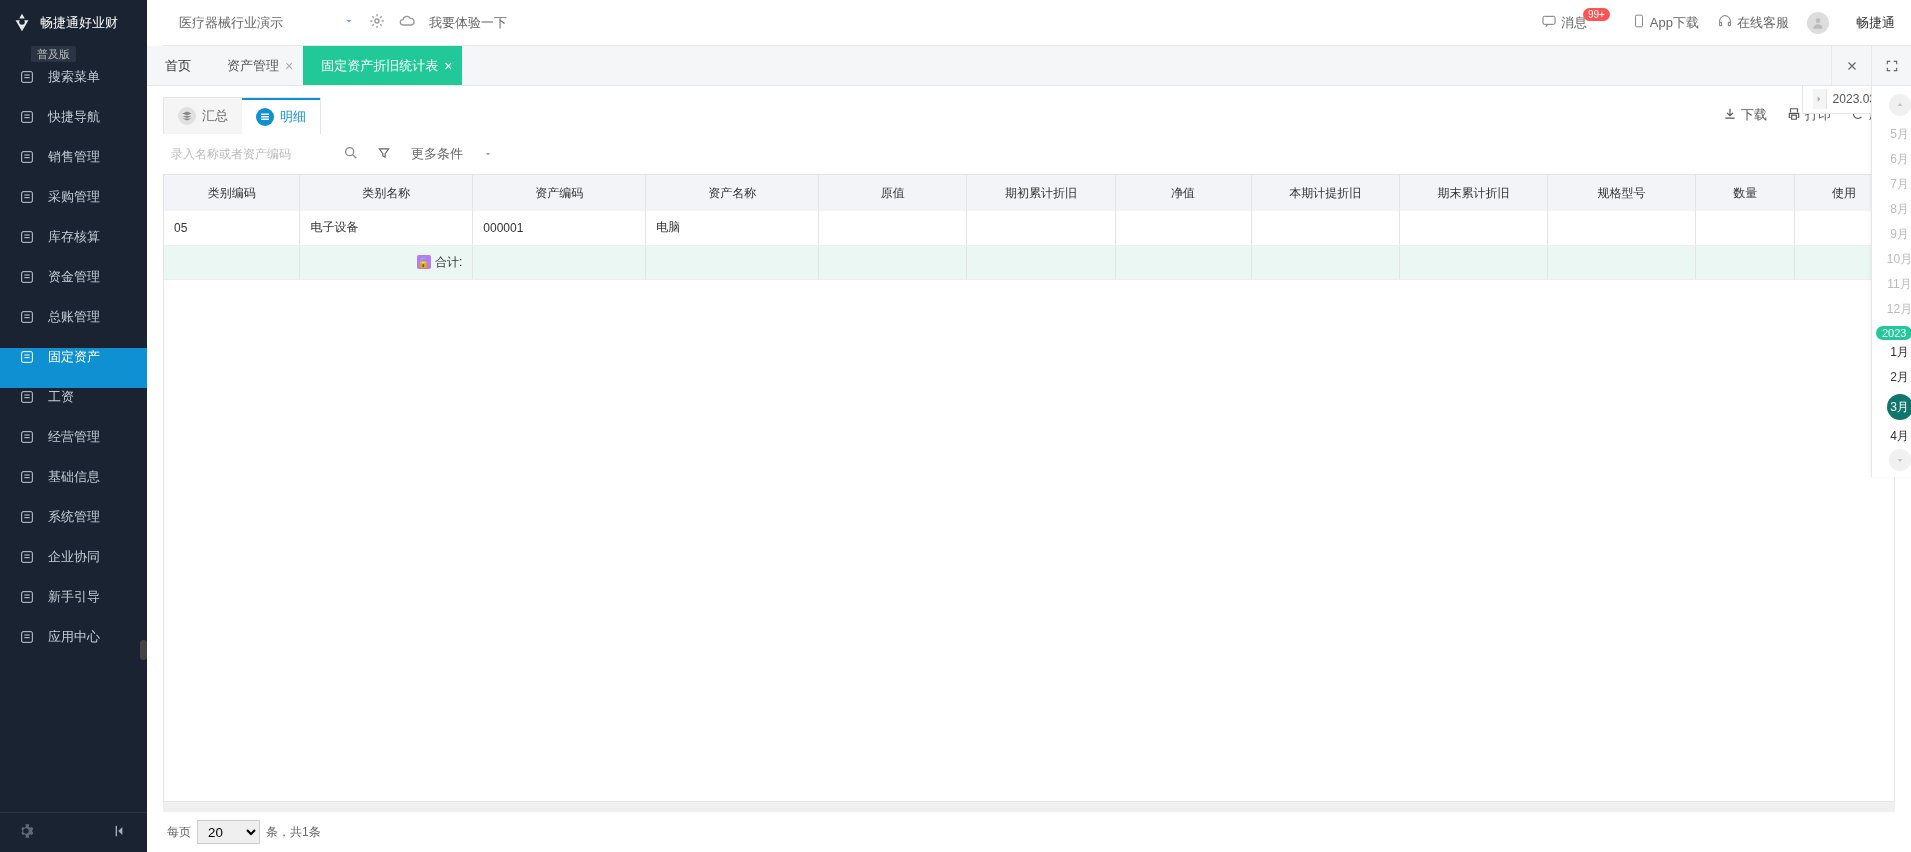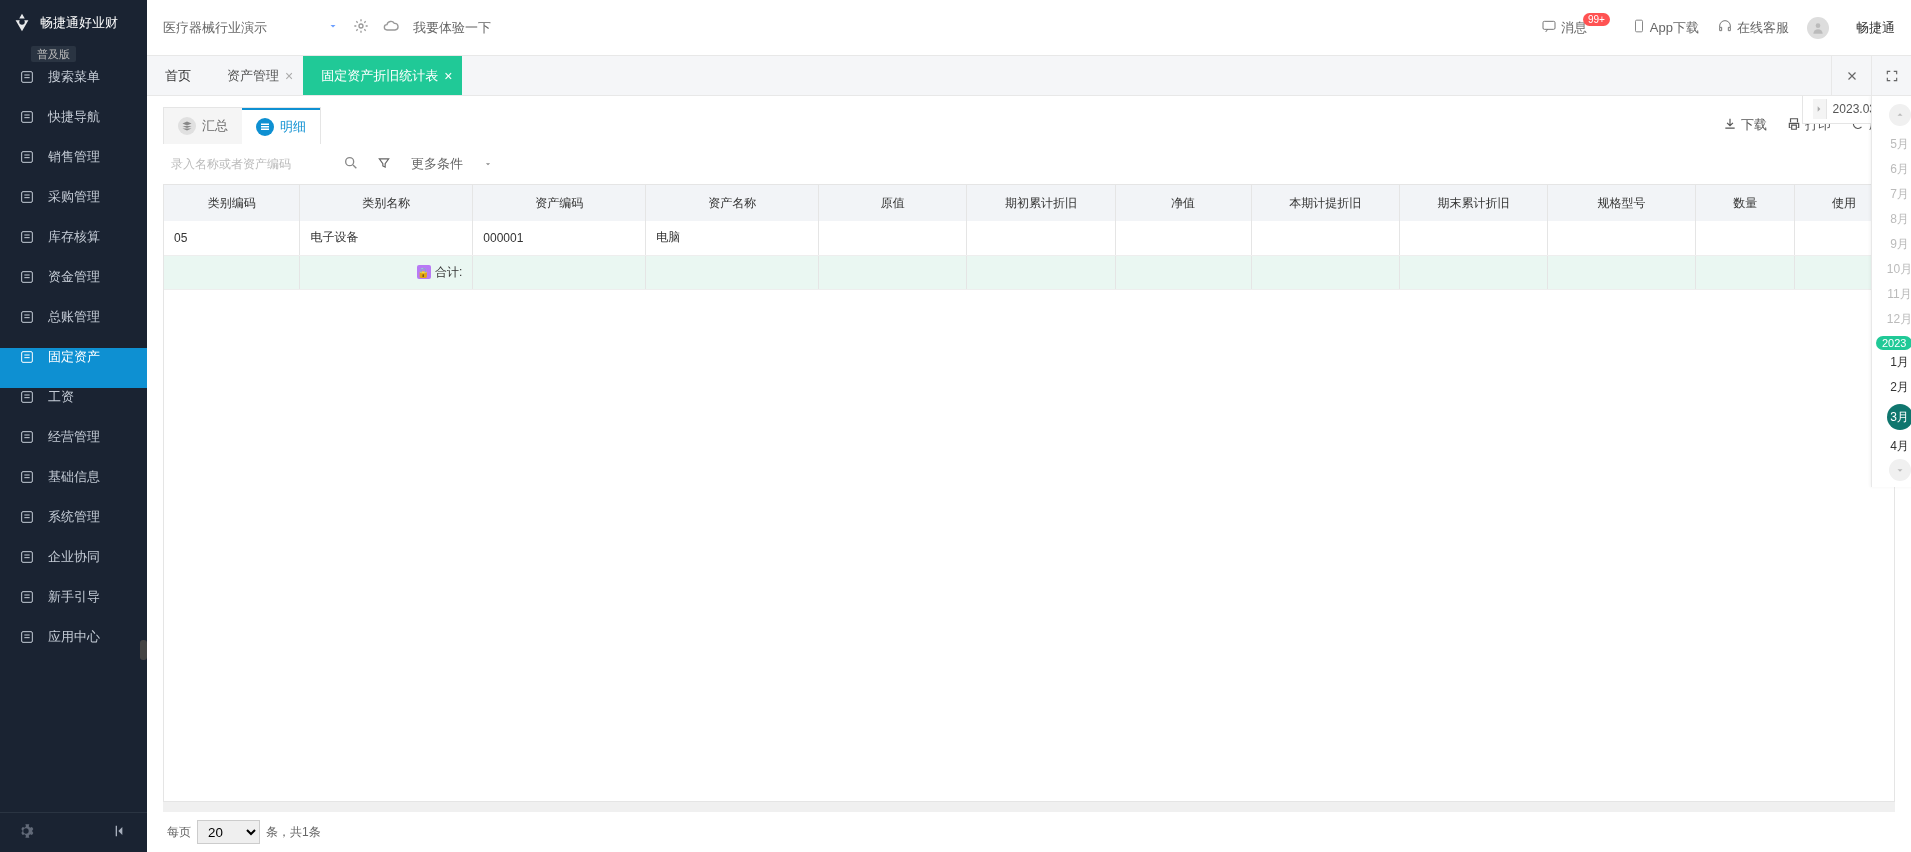--- a/index.html
+++ b/index.html
@@ -18,21 +18,21 @@
     .sidebar-item.active { background: #0e90d2; color: #fff; }
     .sidebar-item-icon { width: 18px; height: 18px; margin-right: 12px; display: flex; align-items: center; justify-content: center; }
     .sidebar-footer { height: 40px; display: flex; align-items: center; justify-content: space-between; padding: 0 18px; border-top: 1px solid #2a3442; }
     .vertical-scroll-indicator { width: 7px; background: #444; position: absolute; right: 0; top: 640px; height: 20px; border-radius: 3px; }
     .sidebar { position: relative; }
     
     
     .main { flex: 1; display: flex; flex-direction: column; overflow: hidden; }
     
     
-    .top-header { height: 56px; display: flex; align-items: center; padding: 0 16px; border-bottom: 1px solid #e8e8e8; }
+    .top-header { height: 46px; display: flex; align-items: center; padding: 0 16px; border-bottom: 1px solid #e8e8e8; margin-left: 16px; }
     .org-selector { display: flex; align-items: center; color: #666; cursor: pointer; }
     .org-name { margin-right: 60px; }
     .chevron { color: #6b9fff; margin-right: 14px; }
     .gear-btn, .cloud-btn { margin-right: 14px; color: #888; cursor: pointer; }
     .try-link { color: #666; cursor: pointer; }
     .header-spacer { flex: 1; }
     .header-action { display: flex; align-items: center; margin-left: 18px; color: #666; cursor: pointer; }
     .header-action-icon { margin-right: 4px; }
     .badge { background: #ff5252; color: #fff; font-size: 10px; padding: 1px 5px; border-radius: 8px; position: relative; top: -8px; left: -4px; }
     .user-info { display: flex; align-items: center; margin-left: 18px; gap: 21px; }

